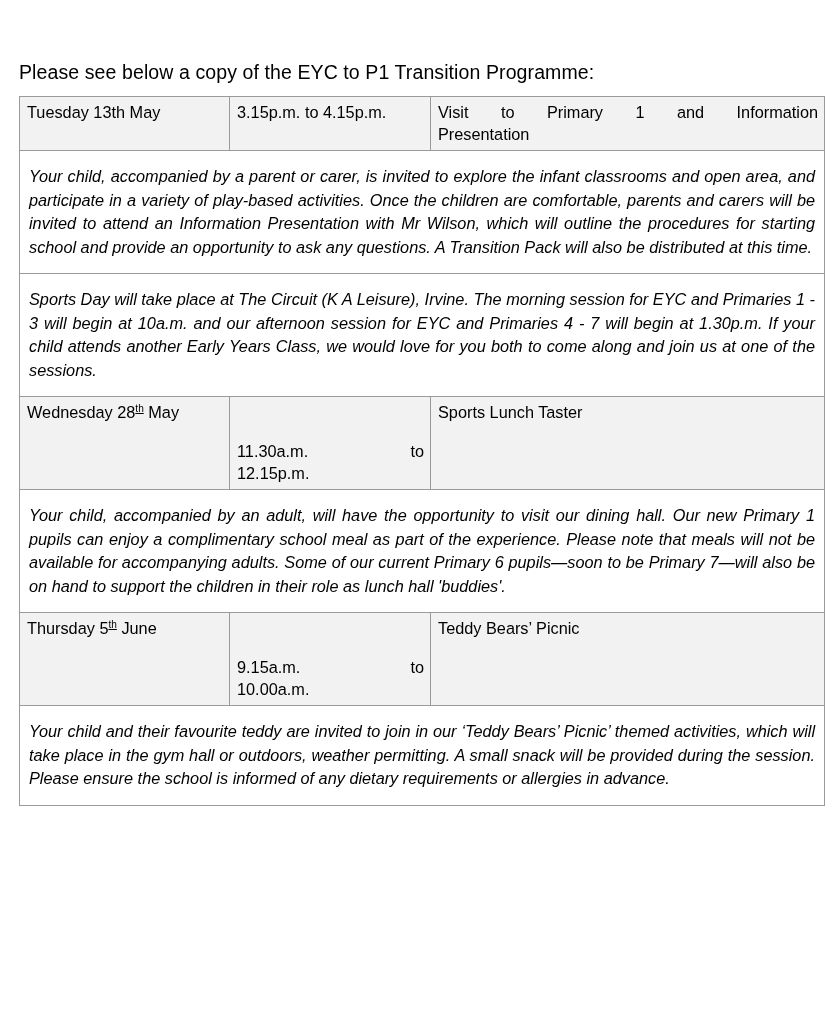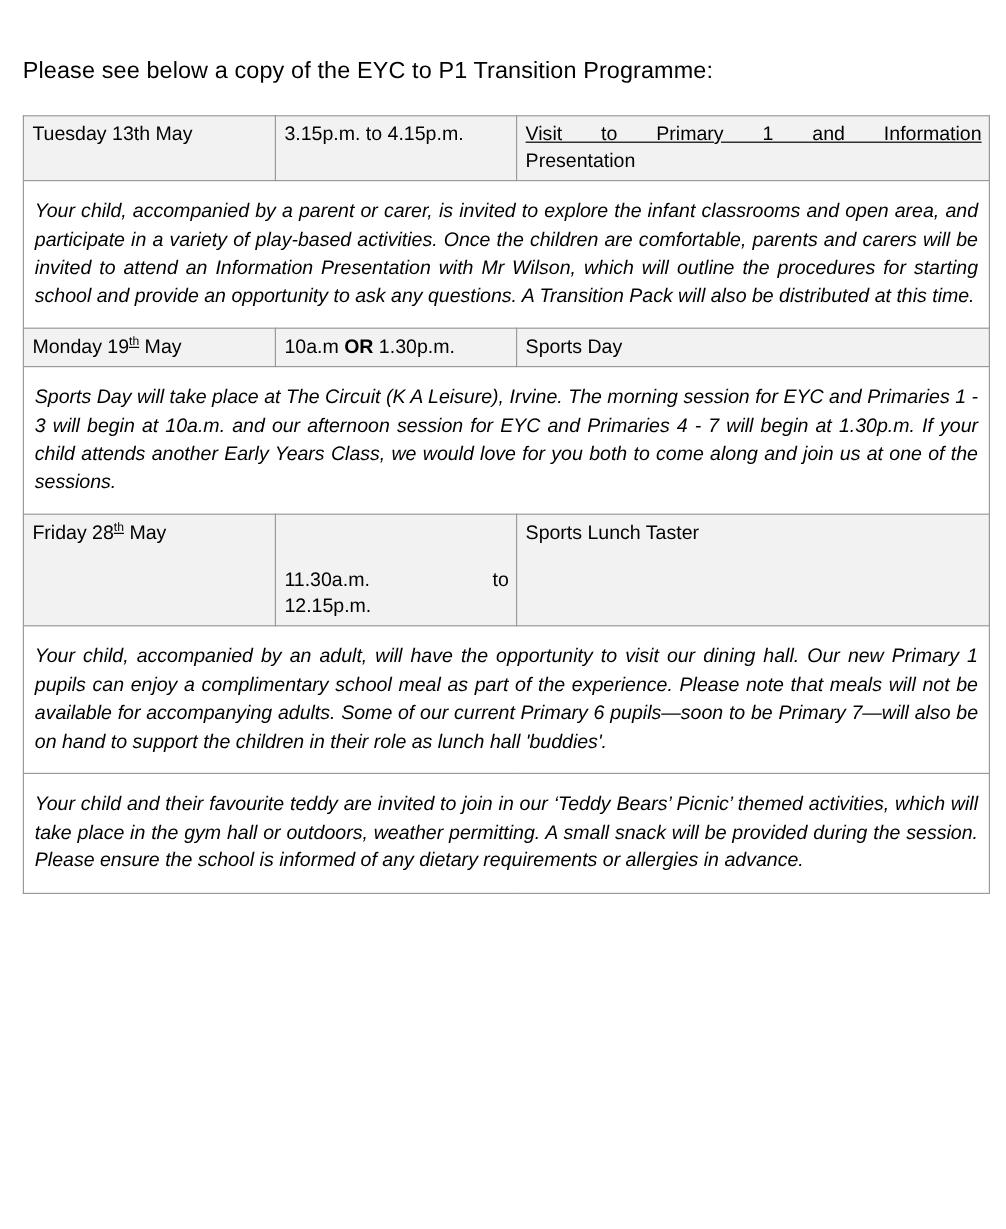--- a/index.html
+++ b/index.html
@@ -17,21 +17,21 @@
   .page {
     position: relative;
     width: 838px;
     height: 1024px;
     box-sizing: border-box;
     padding: 0;
   }
   .doc-title {
     position: absolute;
     left: 19px;
-    top: 46px;
+    top: 59px;
     font-size: 19.5px;
     line-height: 26px;
     letter-spacing: 0.1px;
     white-space: nowrap;
   }
   .schedule-table {
     position: absolute;
     left: 19px;
     top: 96px;
     width: 805px;
@@ -49,21 +49,20 @@
   }
   tr.event-row td {
     background: #f2f2f2;
   }
   td.col-date   { width: 210px; }
   td.col-time   { width: 201px; }
   td.col-title  { width: 394px; text-align: justify; }
   td.col-title .just-line {
     display: block;
     text-align-last: justify;
-    text-decoration: underline;
   }
   td.col-time .time-just {
     display: block;
     text-align: justify;
     text-align-last: justify;
     margin-top: 39px;
   }
   tr.desc-row td {
     background: #ffffff;
     text-align: justify;
@@ -105,55 +104,56 @@
           <span class="just-line">Visit    to    Primary    1    and    Information</span>
           <span>Presentation</span>
         </td>
       </tr>
       <tr class="desc-row">
         <td colspan="3">
           <p>Your child, accompanied by a parent or carer, is invited to explore the infant classrooms and open area, and participate in a variety of play-based activities. Once the children are comfortable, parents and carers will be invited to attend an Information Presentation with Mr Wilson, which will outline the procedures for starting school and provide an opportunity to ask any questions. A Transition Pack will also be distributed at this time.</p>
         </td>
       </tr>
 
-      <tr class="event-row">
-        <td class="col-date">
-          <span>Monday 19</span><sup>th</sup><span> May</span>
-        </td>
-        <td class="col-time">
-          <span>10a.m </span><b>OR</b><span> 1.30p.m.</span>
-        </td>
-        <td class="col-title">
-          <span>Sports Day</span>
-        </td>
-      </tr>
       <tr class="desc-row">
         <td colspan="3">
           <p>Sports Day will take place at The Circuit (K A Leisure), Irvine.  The morning session for EYC and Primaries 1 - 3 will begin at 10a.m. and our afternoon session for EYC and Primaries 4 - 7 will begin at 1.30p.m.  If your child attends another Early Years Class, we would love for you both to come along and join us at one of the sessions.</p>
         </td>
       </tr>
 
       <tr class="event-row">
         <td class="col-date">
-          <span>Friday 28</span><sup>th</sup><span> May</span>
+          <span>Wednesday 28</span><sup>th</sup><span> May</span>
         </td>
         <td class="col-time">
           <span class="time-just"><span>11.30a.m.</span> <span>to</span></span>
           <span>12.15p.m.</span>
         </td>
         <td class="col-title">
           <span>Sports Lunch Taster</span>
         </td>
       </tr>
       <tr class="desc-row">
         <td colspan="3">
           <p>Your child, accompanied by an adult, will have the opportunity to visit our dining hall. Our new Primary 1 pupils can enjoy a complimentary school meal as part of the experience. Please note that meals will not be available for accompanying adults. Some of our current Primary 6 pupils—soon to be Primary 7—will also be on hand to support the children in their role as lunch hall 'buddies'.</p>
         </td>
       </tr>
 
+      <tr class="event-row">
+        <td class="col-date">
+          <span>Thursday 5</span><sup>th</sup><span> June</span>
+        </td>
+        <td class="col-time">
+          <span class="time-just"><span>9.15a.m.</span> <span>to</span></span>
+          <span>10.00a.m.</span>
+        </td>
+        <td class="col-title">
+          <span>Teddy Bears’ Picnic</span>
+        </td>
+      </tr>
       <tr class="desc-row">
         <td colspan="3">
           <p> Your child and their favourite teddy are invited to join in our ‘Teddy Bears’ Picnic’ themed activities, which will take place in the gym hall or outdoors, weather permitting. A small snack will be provided during the session. Please ensure the school is informed of any dietary requirements or allergies in advance.</p>
         </td>
       </tr>
 
 
     </tbody>
   </table>
 

